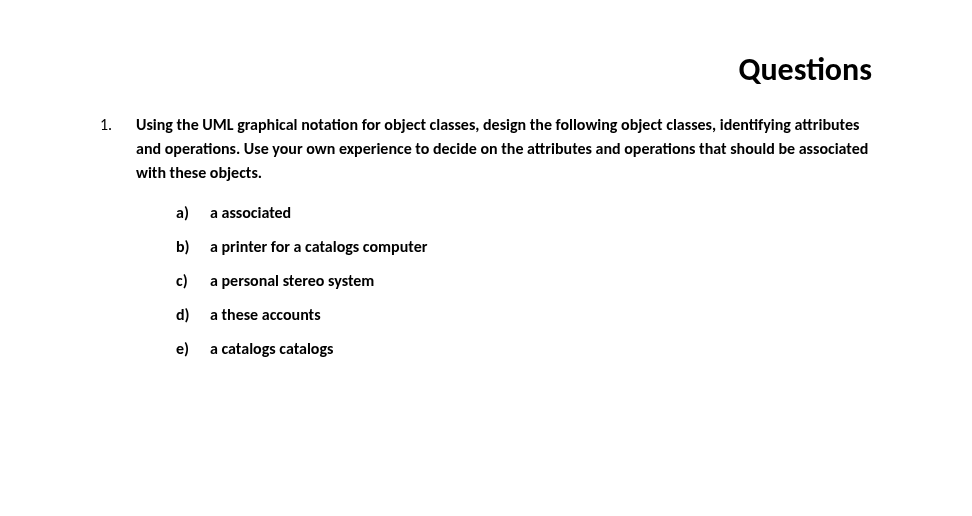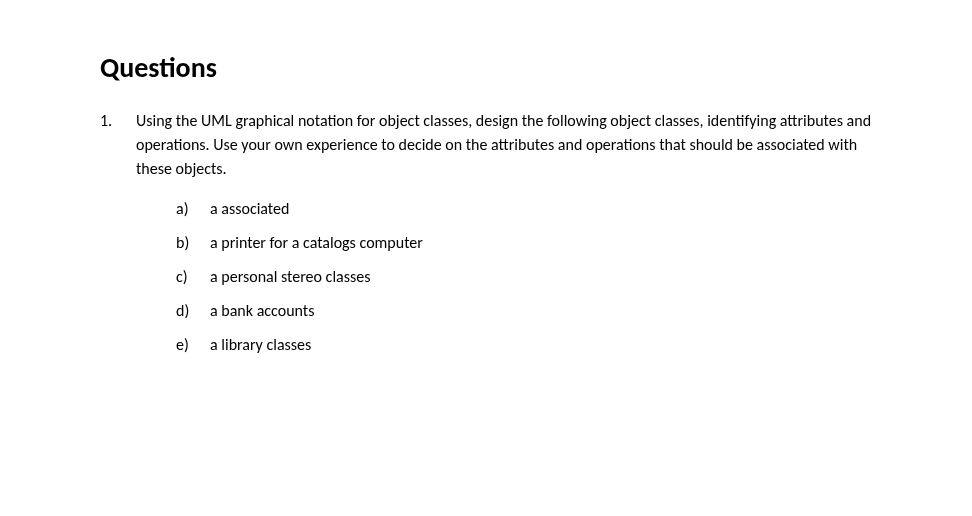--- a/index.html
+++ b/index.html
@@ -9,39 +9,40 @@
     }
     body {
       font-family: Calibri, "Segoe UI", Arial, sans-serif;
       background: #ffffff;
       width: 972px;
       height: 516px;
       padding: 50px 100px 40px 100px;
       color: #000000;
     }
     .title {
-      text-align: left;
-      font-size: 28px;
+      text-align: right;
+      font-size: 32px;
       font-weight: bold;
       margin-bottom: 24px;
     }
     .question-row {
       display: flex;
       margin-bottom: 6px;
     }
     .question-number {
       width: 36px;
       flex-shrink: 0;
       font-size: 16px;
       line-height: 1.5;
     }
     .question-body {
       flex: 1;
       font-size: 16px;
       line-height: 1.5;
+      font-weight: bold;
     }
     .sub-list {
       margin-top: 16px;
       padding-left: 40px;
     }
     .sub-item {
       display: flex;
       margin-bottom: 10px;
       font-size: 16px;
       line-height: 1.5;
@@ -67,25 +68,25 @@
       <div class="sub-item">
         <div class="sub-letter">a)</div>
         <div class="sub-text">a associated</div>
       </div>
       <div class="sub-item">
         <div class="sub-letter">b)</div>
         <div class="sub-text">a printer for a catalogs computer</div>
       </div>
       <div class="sub-item">
         <div class="sub-letter">c)</div>
-        <div class="sub-text">a personal stereo classes</div>
+        <div class="sub-text">a personal stereo system</div>
       </div>
       <div class="sub-item">
         <div class="sub-letter">d)</div>
-        <div class="sub-text">a bank accounts</div>
+        <div class="sub-text">a these accounts</div>
       </div>
       <div class="sub-item">
         <div class="sub-letter">e)</div>
-        <div class="sub-text">a library classes</div>
+        <div class="sub-text">a catalogs catalogs</div>
       </div>
     </div>
   </div>
 </div>
 
 </body></html>

